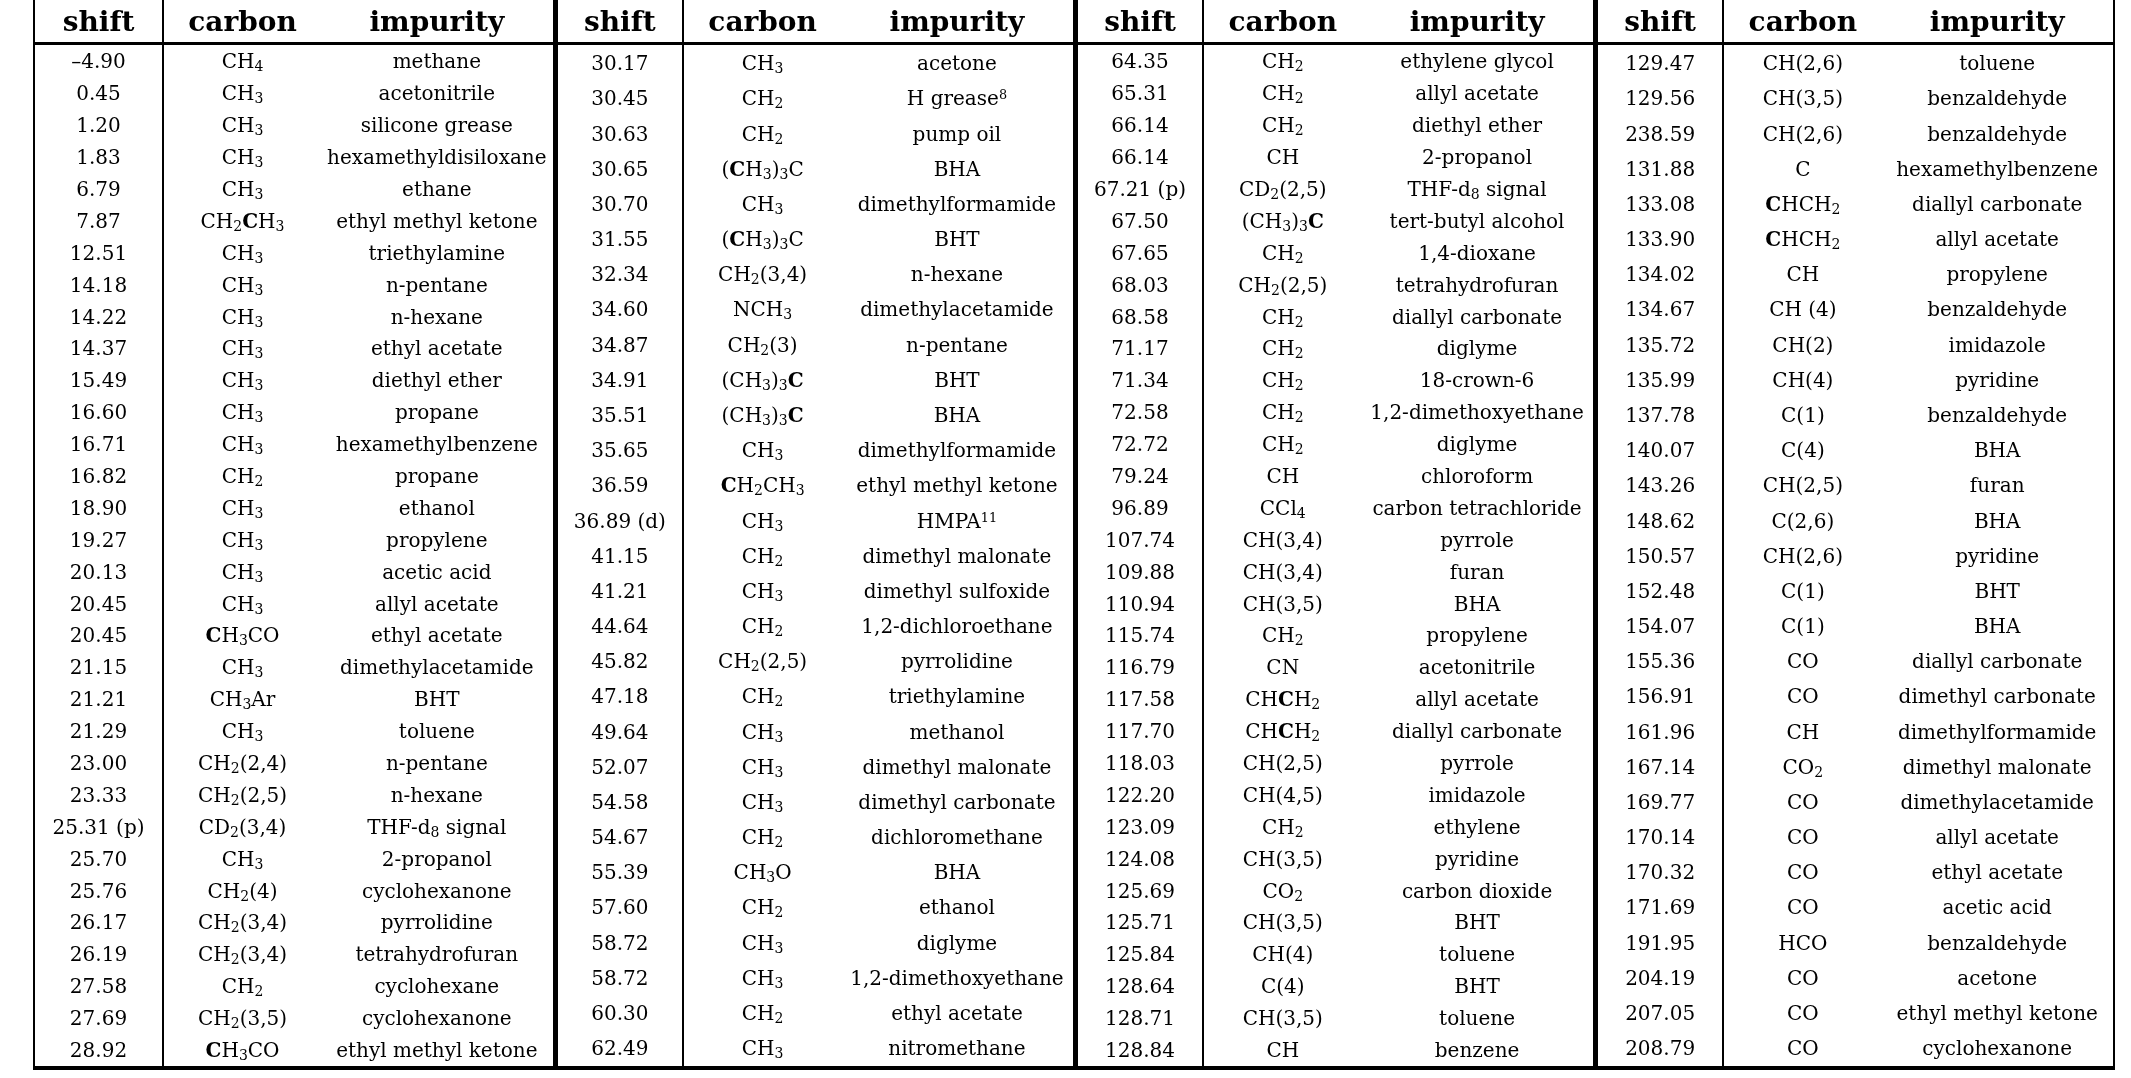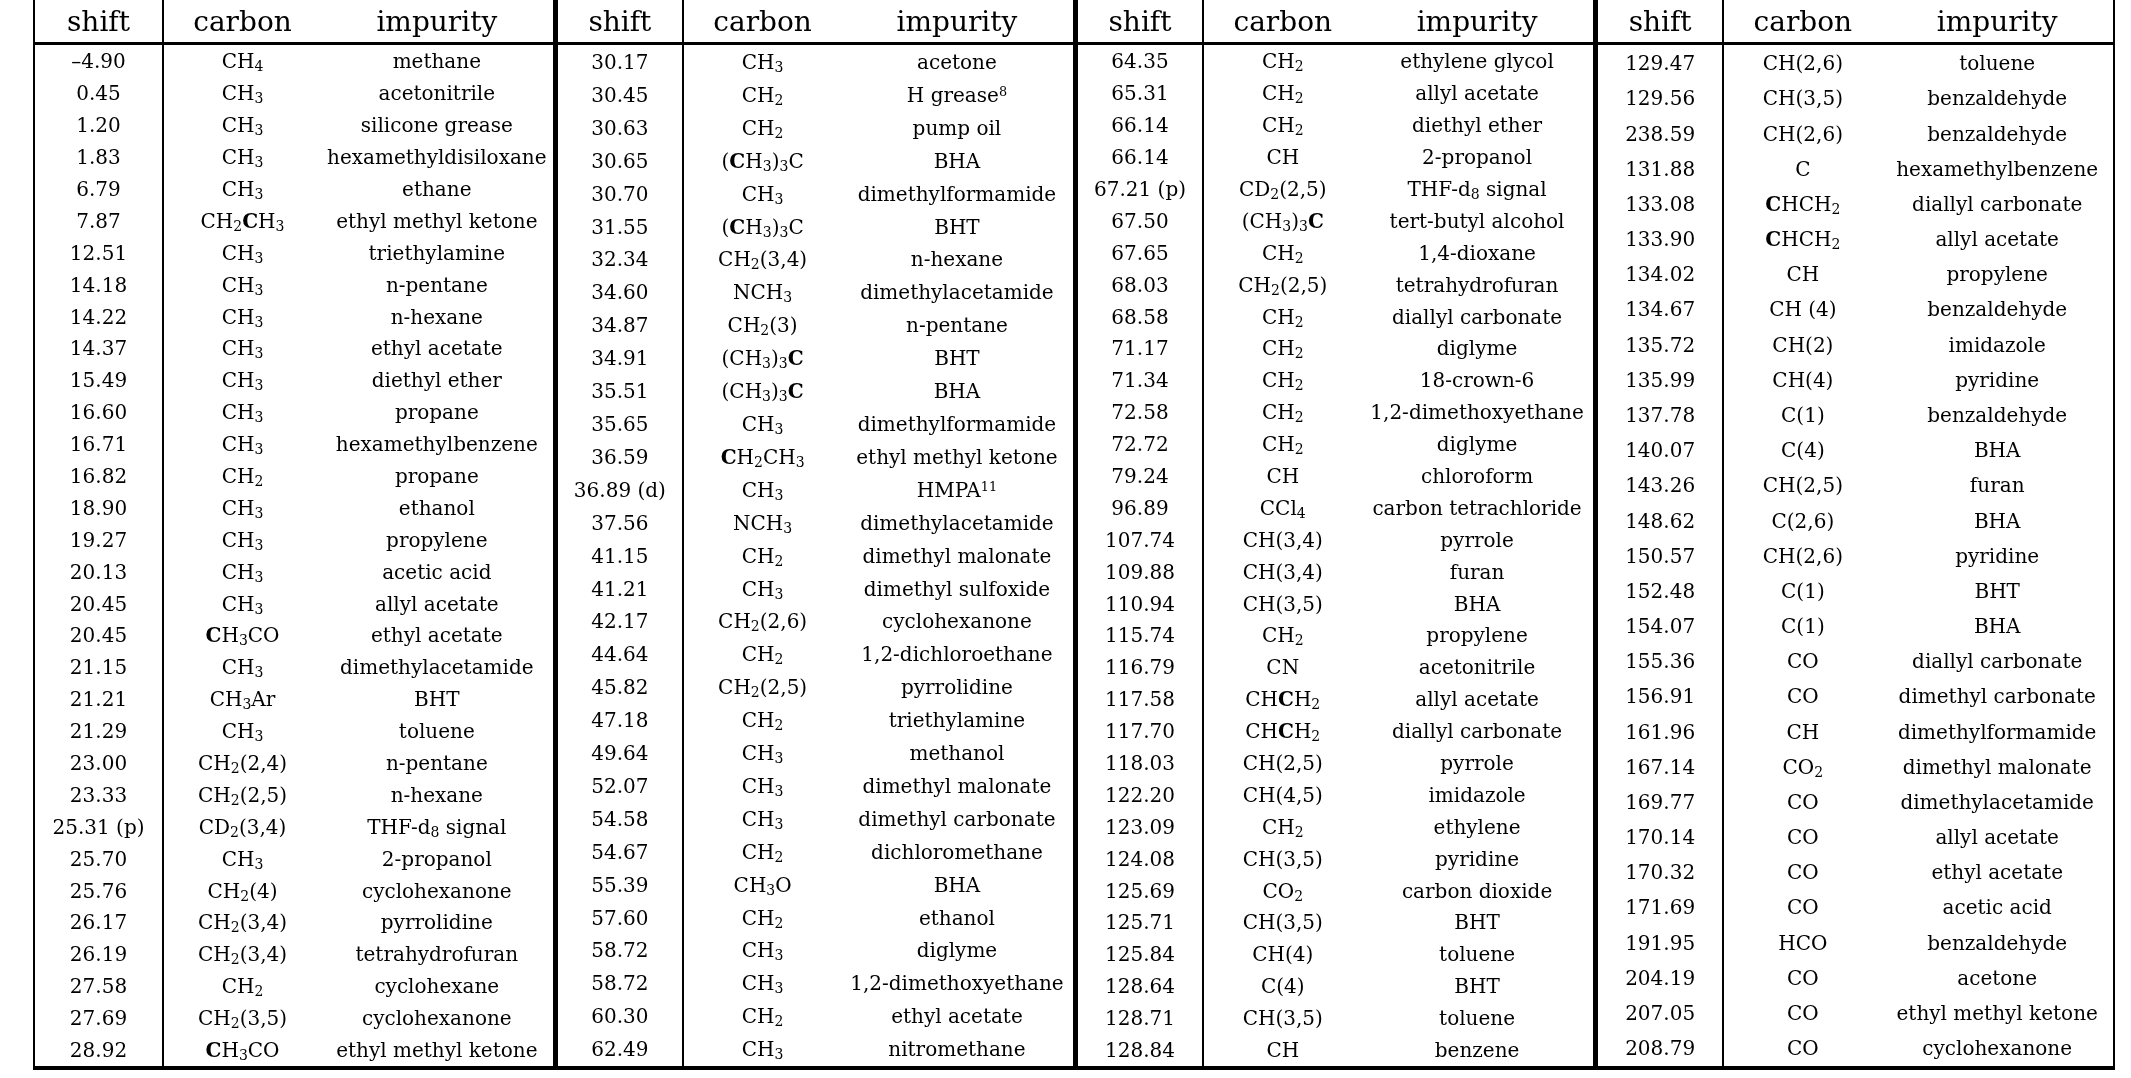--- a/index.html
+++ b/index.html
@@ -30,21 +30,21 @@
     border-collapse: collapse;
     table-layout: fixed;
     height: 1066px;
   }
   table.grp + table.grp {
     border-left: 5px solid #000;
   }
   th {
     height: 42px;
     font-size: 28px;
-    font-weight: normal;
+    font-weight: bold;
     text-align: center;
     vertical-align: middle;
     padding: 0;
     border-bottom: 3px solid #000;
     white-space: nowrap;
     border-radius: 16px;
   }
   td {
     font-size: 20px;
     text-align: center;
@@ -321,38 +321,28 @@
           <td>36.59</td>
           <td><b>C</b>H<sub>2</sub>CH<sub>3</sub></td>
           <td>ethyl methyl ketone</td>
         </tr>
         <tr>
           <td>36.89 (d)</td>
           <td>CH<sub>3</sub></td>
           <td>HMPA<sup>11</sup></td>
         </tr>
         <tr>
-          <td>37.56</td>
-          <td>NCH<sub>3</sub></td>
-          <td>dimethylacetamide</td>
-        </tr>
-        <tr>
           <td>41.15</td>
           <td>CH<sub>2</sub></td>
           <td>dimethyl malonate</td>
         </tr>
         <tr>
           <td>41.21</td>
           <td>CH<sub>3</sub></td>
           <td>dimethyl sulfoxide</td>
-        </tr>
-        <tr>
-          <td>42.17</td>
-          <td>CH<sub>2</sub>(2,6)</td>
-          <td>cyclohexanone</td>
         </tr>
         <tr>
           <td>44.64</td>
           <td>CH<sub>2</sub></td>
           <td>1,2-dichloroethane</td>
         </tr>
         <tr>
           <td>45.82</td>
           <td>CH<sub>2</sub>(2,5)</td>
           <td>pyrrolidine</td>

